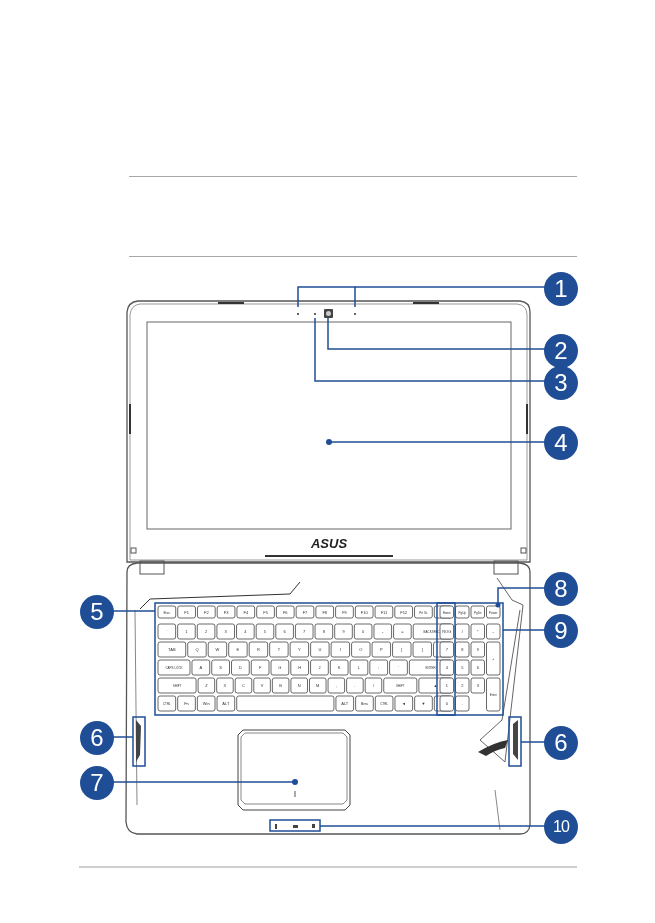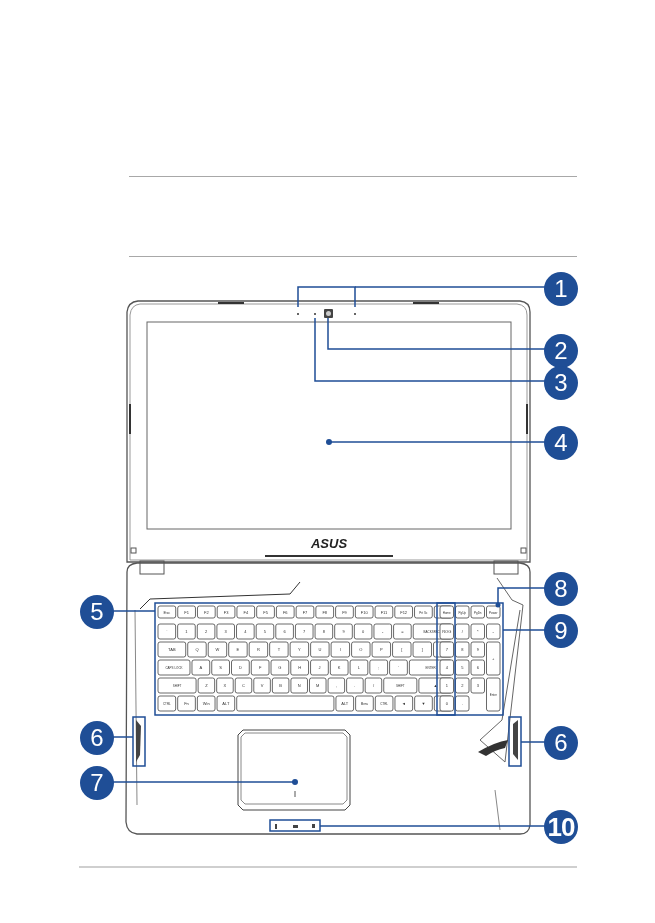--- a/index.html
+++ b/index.html
@@ -2,21 +2,21 @@
 <html><head>
 <meta charset="utf-8">
 <style>
   html, body { margin:0; padding:0; background:#ffffff; }
   body { width:655px; height:923px; position:relative; overflow:hidden; font-family:"Liberation Sans", sans-serif; }
   .rule { position:absolute; height:0; border-top:1.5px solid #a8a8a8; }
   .rule.bottom { border-top:2px solid #cfcfcf; }
   svg.diagram { position:absolute; left:0; top:0; }
   .badge { position:absolute; width:34px; height:34px; border-radius:50%; background:#1f4e96; color:#ffffff;
            font-family:"Liberation Sans", sans-serif; font-size:24px; line-height:34px; text-align:center; }
-  .badge.two { font-size:26px; letter-spacing:-1px;font-weight:bold; }
+  .badge.two { font-size:16px; letter-spacing:-1px; }
 </style>
 </head>
 <body>
 
 <div class="rule" style="left:129px; top:176px; width:448px;"></div>
 <div class="rule" style="left:129px; top:256px; width:448px;"></div>
 <div class="rule bottom" style="left:79px; top:866px; width:498px;"></div>
 
 <svg class="diagram" width="655" height="923" viewBox="0 0 655 923" xmlns="http://www.w3.org/2000/svg">
   <g fill="none" stroke="#555" stroke-width="1">

